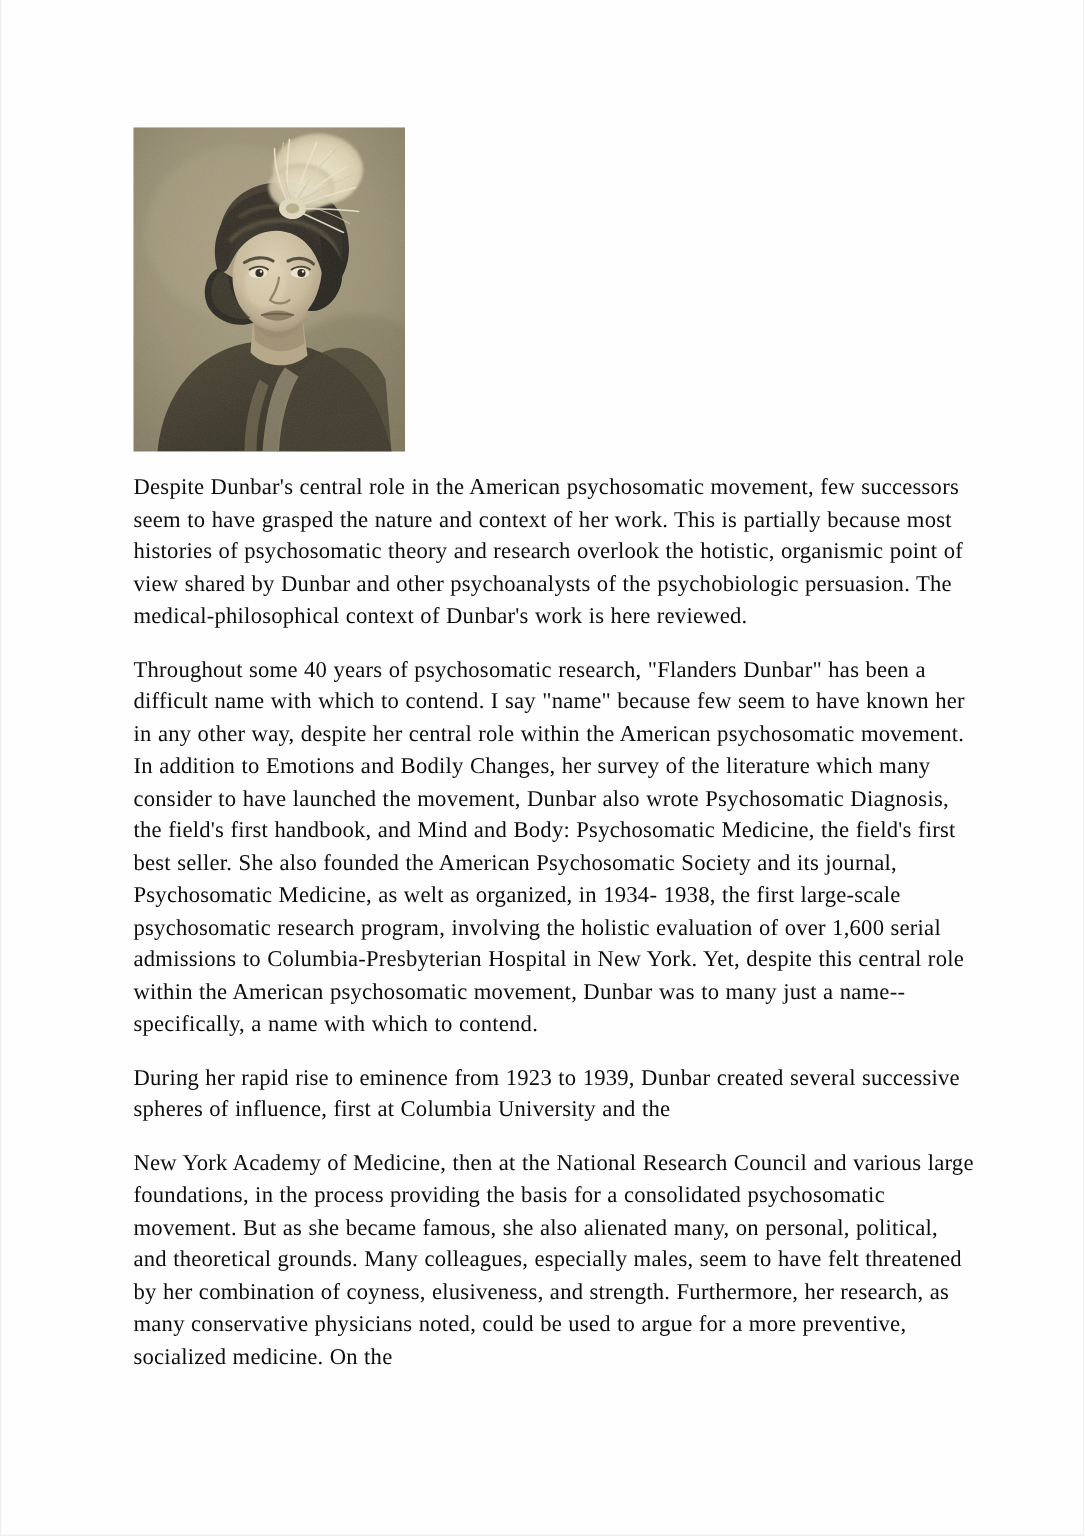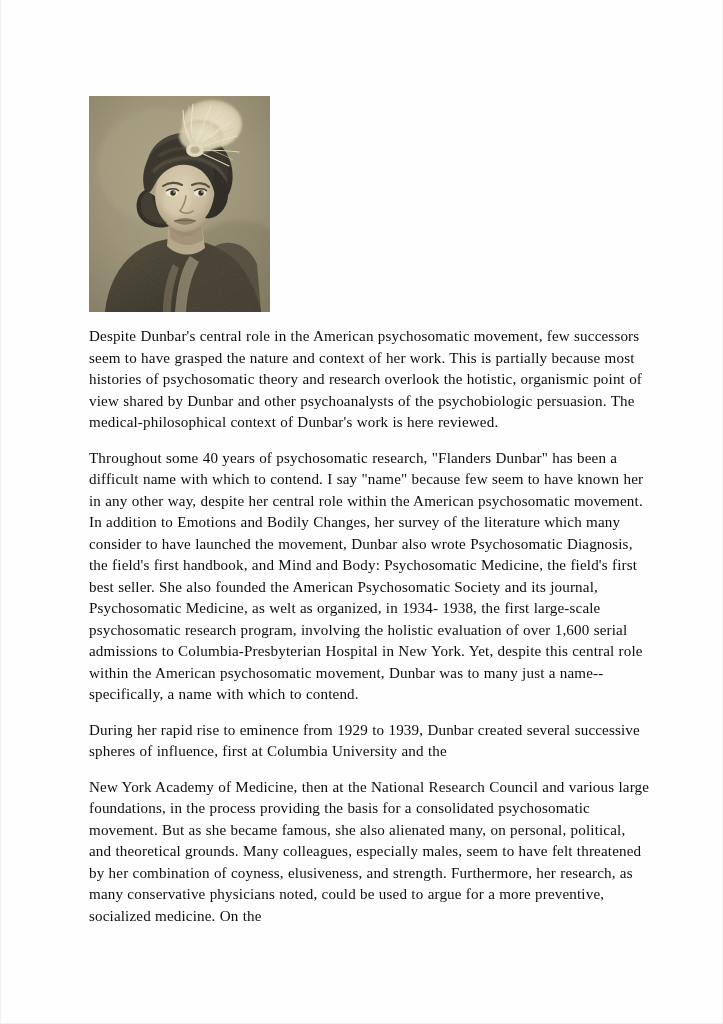--- a/index.html
+++ b/index.html
@@ -22,21 +22,21 @@
     background: #fefefe;
     box-sizing: border-box;
     border-left: 1px solid #f1f1f1;
     border-right: 1px solid #f1f1f1;
     border-bottom: 1px solid #f0f0f0;
   }
 
   .content {
     position: absolute;
     left: 88px;
-    top: 96px;
+    top: 85px;
     width: 562px;
   }
 
   
   .photo-figure {
     width: 181px;
     height: 216px;
     margin: 0 0 0 0;
     position: relative;
     overflow: hidden;
@@ -196,18 +196,18 @@
           <rect x="0" y="0" width="181" height="216" fill="none"></rect>
           <rect x="0" y="0" width="181" height="216" filter="url(#grain)" opacity="0.55"></rect>
           <rect x="0" y="0" width="181" height="216" fill="#efe6cd" opacity="0.06"></rect>
         </svg>
       </div>
     </figure>
 
     <div class="body-text">
       <p class="para">Despite Dunbar's central role in the American psychosomatic movement, few successors seem to have grasped the nature and context of her work. This is partially because most histories of psychosomatic theory and research overlook the hotistic, organismic point of view shared by Dunbar and other psychoanalysts of the psychobiologic persuasion. The medical-philosophical context of Dunbar's work is here reviewed.</p>
       <p class="para">Throughout some 40 years of psychosomatic research, "Flanders Dunbar" has been a difficult name with which to contend. I say "name" because few seem to have known her in any other way, despite her central role within the American psychosomatic movement. In addition to Emotions and Bodily Changes, her survey of the literature which many consider to have launched the movement, Dunbar also wrote Psychosomatic Diagnosis, the field's first handbook, and Mind and Body: Psychosomatic Medicine, the field's first best seller. She also founded the American Psychosomatic Society and its journal, Psychosomatic Medicine, as welt as organized, in 1934- 1938, the first large-scale psychosomatic research program, involving the holistic evaluation of over 1,600  serial admissions to Columbia-Presbyterian Hospital in New York. Yet, despite  this central role within the American psychosomatic movement, Dunbar was to  many just a name--specifically, a name with which to contend.</p>
-      <p class="para">During her rapid rise to eminence from 1929 to 1939, Dunbar created several successive spheres of influence, first at Columbia University and the</p>
+      <p class="para">During her rapid rise to eminence from 1923 to 1939, Dunbar created several successive spheres of influence, first at Columbia University and the</p>
       <p class="para">New York Academy of Medicine, then at the National Research Council and various large foundations, in the process providing the basis for a consolidated psychosomatic movement. But as she became famous, she also alienated many, on personal, political, and theoretical grounds. Many colleagues, especially males, seem to have felt threatened by her combination of coyness, elusiveness, and strength. Furthermore, her research, as many conservative physicians noted, could be used to argue for a more preventive, socialized medicine. On the</p>
     </div>
 
   </div>
 </div>
 
 </body></html>

